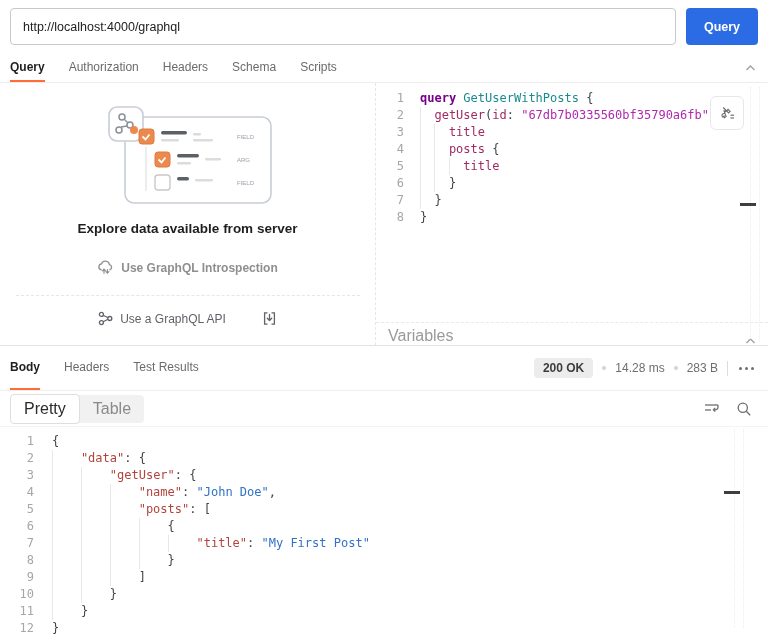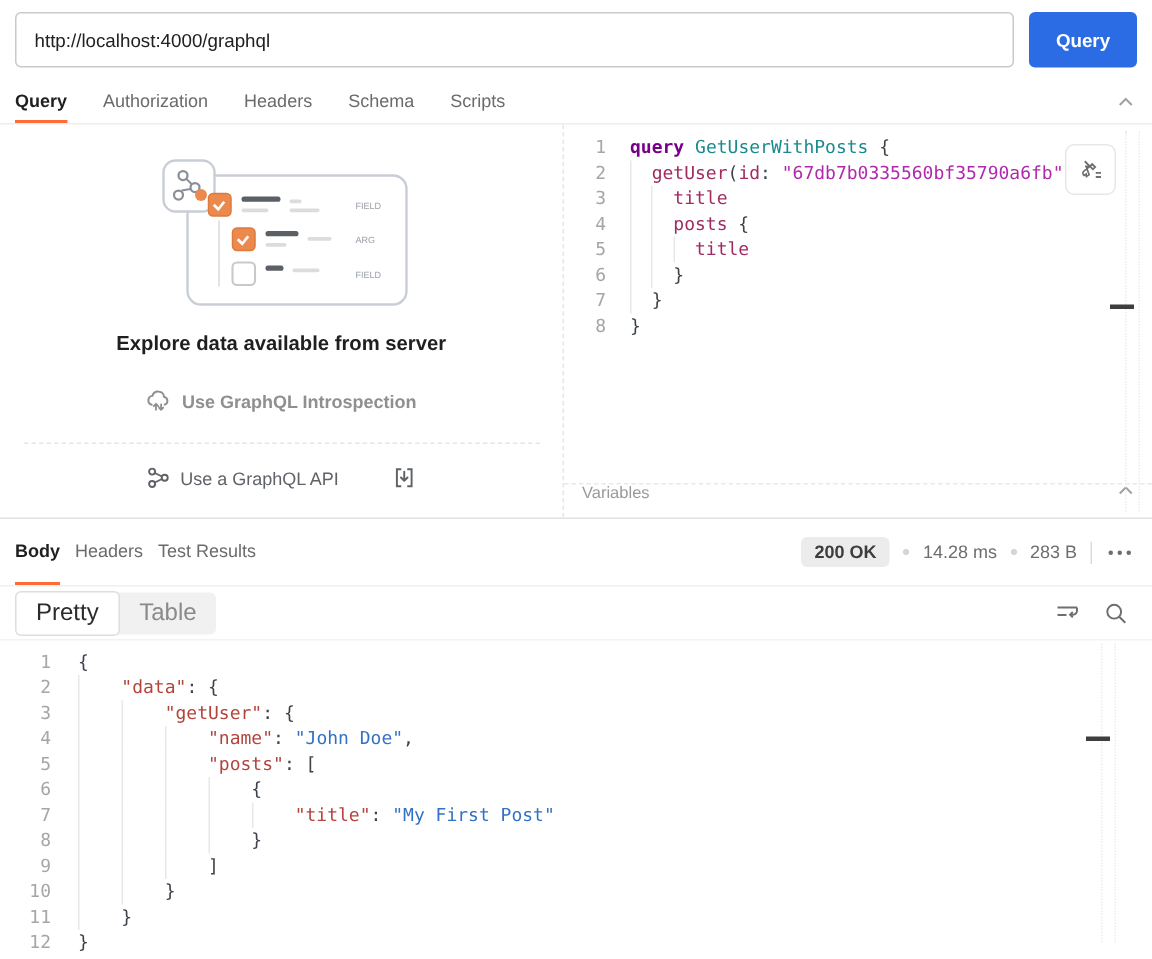--- a/index.html
+++ b/index.html
@@ -51,27 +51,27 @@
   .tk-val { color:#3272c4; }
 
   .format-btn { position:absolute; top:13px; right:24px; width:34px; height:34px;
                 border:1px solid #e7e7e7; border-radius:6px; background:#fff;
                 display:flex; align-items:center; justify-content:center; color:#6e6e6e; cursor:pointer; }
   .ruler { position:absolute; top:4px; bottom:4px; right:8px; width:10px;
            border-left:1px dotted #ececec; border-right:1px dotted #ececec; }
   .ruler-mark { position:absolute; right:3px; width:16px; height:3px; background:#3e3e3e; }
 
   
-  .variables-row { height:23px; border-top:1px dashed #e9e9e9; display:flex; align-items:flex-start;
-                   padding:0 12px; font-size:11px; color:#9a9a9a; }
+  .variables-row { height:23px; border-top:1px dashed #e9e9e9; display:flex; align-items:flex-end;
+                   padding:0 12px; font-size:16px; color:#9a9a9a; }
   .variables-row .chev { margin-left:auto; display:flex; align-items:center; color:#a2a2a2; }
 
   
   .resp-header { height:44px; display:flex; align-items:center; padding:0 12px 0 10px; }
-  .resp-tabs { display:flex; gap:10px; height:100%; font-size:12px; color:#6b6b6b; }
+  .resp-tabs { display:flex; gap:24px; height:100%; font-size:12px; color:#6b6b6b; }
   .resp-tabs .tab { display:flex; align-items:center; border-bottom:2px solid transparent; cursor:pointer; }
   .resp-tabs .tab.active { color:#1f1f1f; font-weight:700; border-bottom-color:#ff6c37; }
   .status-cluster { margin-left:auto; display:flex; align-items:center; gap:9px;
                     font-size:12px; color:#6e6e6e; }
   .status-pill { background:#ececec; border-radius:4px; padding:3px 9px; color:#3d3d3d; font-weight:600; cursor:pointer; }
   .sep-dot { width:4px; height:4px; border-radius:50%; background:#d4d4d4; }
   .v-div { width:1px; height:15px; background:#dcdcdc; }
   .ellipsis-btn { display:flex; gap:3px; align-items:center; cursor:pointer; padding:4px 2px; }
   .ellipsis-btn i { width:3px; height:3px; border-radius:50%; background:#6e6e6e; }
 

